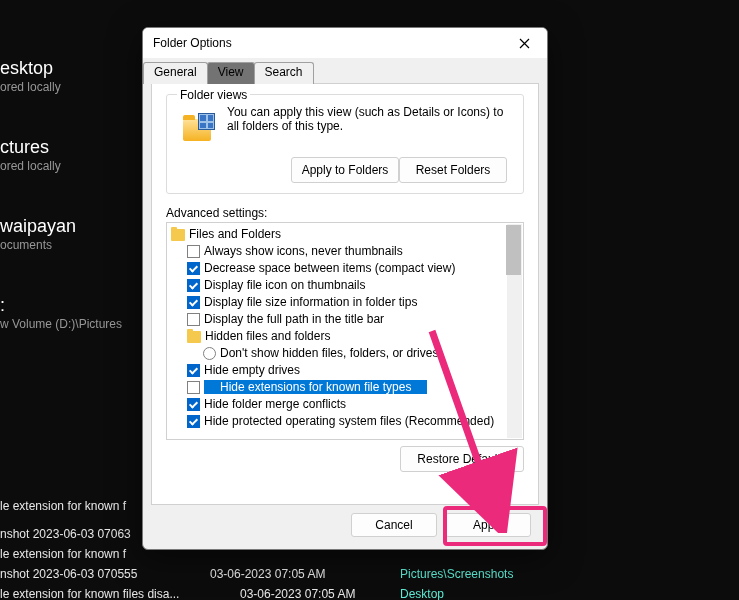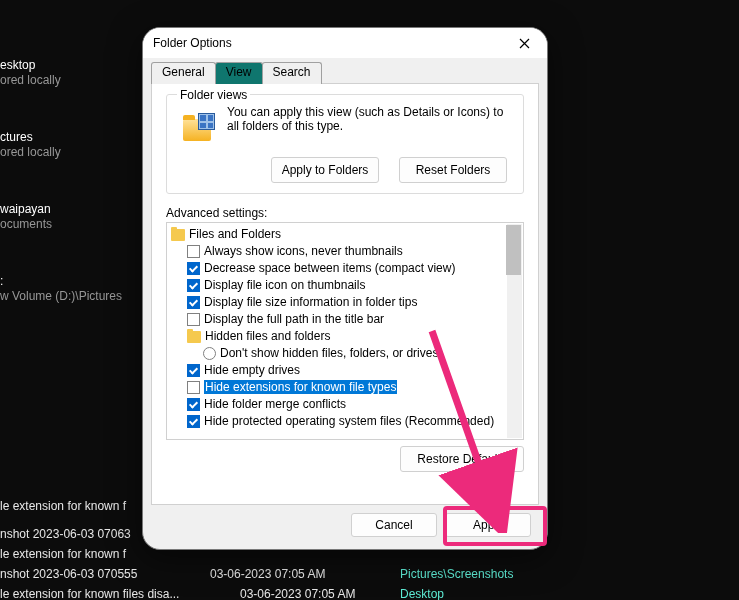--- a/index.html
+++ b/index.html
@@ -1,56 +1,56 @@
 <!DOCTYPE html>
 <html><head>
   <meta charset="utf-8">
   <style>
     *{box-sizing:border-box;font-family:"Segoe UI",Arial,sans-serif;font-size:12px}
     body{margin:0;width:739px;height:600px;background:#0c0c0c;position:relative;overflow:hidden;color:#fff}
     .bg-left{position:absolute;left:0;top:54px;width:160px}
     .bg-row{padding:4px 0 9px}
-    .bg-title{font-size:12px;white-space:nowrap}
+    .bg-title{font-size:18px;white-space:nowrap}
     .bg-sub{font-size:12px;color:#979797;margin-top:1px;white-space:nowrap}
     .bg-bottom{position:absolute;left:0;top:488px;width:739px}
     .bg-line{display:flex;height:36px;align-items:center;border-top:0}
     .bg-c1{width:210px;padding-left:0;white-space:nowrap;color:#e7e7e7}
     .bg-c2{width:190px;white-space:nowrap;color:#e7e7e7}
     .bg-c3{white-space:nowrap;color:#5eead4}
-    .dialog{position:absolute;left:142px;top:27px;width:406px;height:523px;background:#f0f0f0;border:1px solid #787878;border-radius:18px;color:#000;display:flex;flex-direction:column;overflow:hidden;box-shadow:0 8px 32px rgba(0,0,0,0.5)}
+    .dialog{position:absolute;left:142px;top:27px;width:406px;height:523px;background:#f0f0f0;border:1px solid #787878;border-radius:6px;color:#000;display:flex;flex-direction:column;overflow:hidden;box-shadow:0 8px 32px rgba(0,0,0,0.5)}
     .titlebar{display:flex;align-items:center;height:30px;background:#fff;padding-left:10px}
     .titlebar-title{font-size:12px;flex:1}
     .close-btn{width:46px;height:30px;display:flex;align-items:center;justify-content:center;font-size:14px}
-    .tabs{display:flex;padding:0 8px;background:#f0f0f0;height:22px;margin-top:3px}
+    .tabs{display:flex;padding:0 0;background:#f0f0f0;height:22px;margin-top:3px}
     .tab{padding:2px 10px 3px;border:1px solid #a0a0a0;border-bottom:none;border-radius:3px 3px 0 0;margin-right:-1px;background:#f0f0f0;position:relative;top:1px}
-    .tab.active{background:#0f766e;z-index:1}
+    .tab.active{background:#737373;z-index:1}
     .content{flex:1;background:#fff;border:1px solid #d0d0d0;margin:0 8px 8px;padding:8px 14px;display:flex;flex-direction:column}
     .groupbox{border:1px solid #dcdcdc;border-radius:3px;padding:6px 10px 10px;margin-top:2px}
     .grouplabel{position:relative;top:-13px;background:#fff;display:inline;padding:0 3px}
     .fv-body{display:flex;margin-top:-10px}
     .fv-icon{width:44px;height:44px;display:flex;align-items:center;justify-content:center;flex-shrink:0}
     .fv-text{padding-left:6px}
-    .fv-btns{display:flex;gap:20px;justify-content:flex-end;margin-top:8px;padding-right:6px}
+    .fv-btns{display:flex;justify-content:flex-end;margin-top:8px;padding-right:6px}
     .btn{background:#fdfdfd;border:1px solid #d0d0d0;border-radius:3px;padding:5px 0;width:108px;text-align:center;cursor:pointer}
     .adv-label{margin-top:12px}
     .tree{border:1px solid #d0d0d0;background:#fff;margin-top:2px;height:218px;position:relative;overflow:hidden}
     .tree-inner{padding:1px 0}
     .tree-scroll{position:absolute;right:1px;top:1px;bottom:1px;width:15px;background:#f0f0f0}
     .thumb{position:absolute;right:1px;top:1px;width:15px;height:50px;background:#c0c0c0}
     .node{display:flex;align-items:flex-end;height:17px;padding-left:4px}
     .ind1{padding-left:20px}
     .ind2{padding-left:36px}
     .chk{width:13px;height:13px;border:1px solid #808080;background:#fff;margin-right:4px;display:flex;align-items:center;justify-content:center}
     .chk.on{background:#0066cc;border-color:#0066cc}
     .chk.on::after{content:"";width:3px;height:6px;border:solid #fff;border-width:0 2px 2px 0;transform:rotate(45deg);margin-top:-2px}
     .rad{width:13px;height:13px;border:1px solid #808080;border-radius:50%;margin-right:4px;display:flex;align-items:center;justify-content:center}
     .rad.on::after{content:"";width:7px;height:7px;background:#0066cc;border-radius:50%}
     .folder-ico{width:14px;height:12px;background:#f5c94e;border-radius:1px;margin-right:4px;position:relative}
     .folder-ico::before{content:"";position:absolute;left:0;top:-2px;width:6px;height:3px;background:#f5c94e;border-radius:1px 1px 0 0}
-    .hl{background:#0078d7;color:#fff;padding:0 1px}
+    .hl{background:#0078d7;color:#fff;padding:0 16px}
     .bottom-row{display:flex;justify-content:flex-end;padding:6px 0 8px}
     .dlg-btns{display:flex;gap:8px;justify-content:flex-end;padding:0 16px 12px}
     .dlg-btn{background:#fdfdfd;border:1px solid #d0d0d0;border-radius:3px;width:86px;height:24px;display:flex;align-items:center;justify-content:center;cursor:pointer}
     .callout-arrow{position:absolute;left:402px;top:323px;pointer-events:none}
     .callout-box{position:absolute;left:443px;top:506px;width:104px;height:40px;border:4px solid #ec2a7b;border-radius:4px;pointer-events:none}
     .fvic{width:32px;height:28px;position:relative}
     .fvic .fold{position:absolute;left:0;bottom:0;width:28px;height:22px;background:linear-gradient(#ffe29a,#f5b222);border-radius:2px}
     .fvic .fold::before{content:"";position:absolute;left:0;top:-4px;width:12px;height:5px;background:#f5b222;border-radius:2px 2px 0 0}
     .fvic .sq{position:absolute;right:0;top:0;width:17px;height:17px;background:#3a74c4;border:1px solid #285a9c;display:grid;grid-template-columns:1fr 1fr;grid-template-rows:1fr 1fr}
     .fvic .sq div{border:1px solid #9ec1e8}

